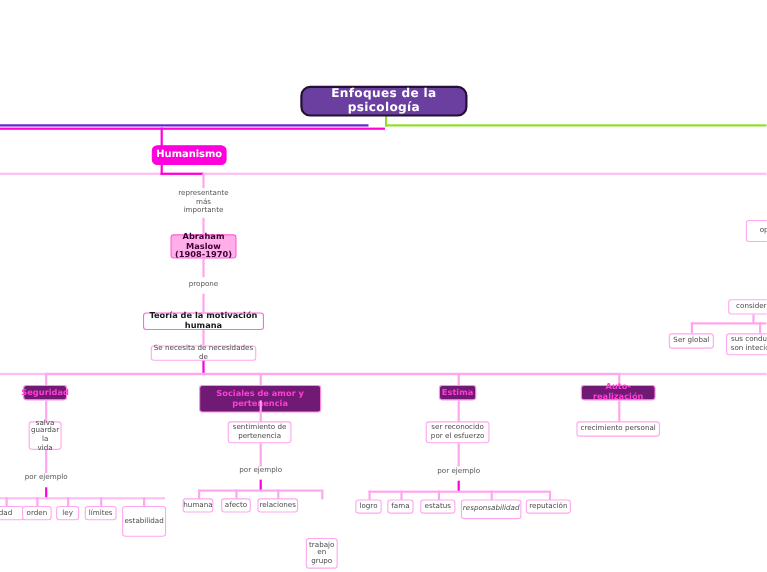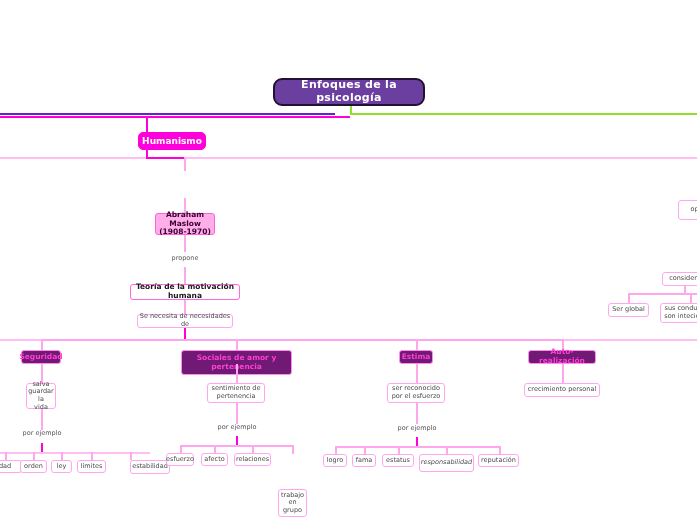--- a/index.html
+++ b/index.html
@@ -133,20 +133,23 @@
 
   <div class="line v magenta" style="left:146px; top:116px; height:18px;"></div>
   <div class="node n-pill" style="left:112px; top:132px; width:68px; height:18px;">Humanismo</div>
 
   <div class="line h verypale" style="left:0px; top:157px; width:697px;"></div>
   <div class="line v magenta" style="left:146px; top:150px; height:9px;"></div>
 
   <div class="line h magenta" style="left:146px; top:157px; width:39px;"></div>
   <div class="line v pale" style="left:184px; top:157px; height:14px;"></div>
 
+  <div class="link-label" style="left:150px; top:172px; width:70px;">representante
+más
+importante</div>
 
   <div class="line v pale" style="left:184px; top:198px; height:16px;"></div>
   <div class="node n-fill" style="left:155px; top:213px; width:60px; height:22px;">Abraham Maslow
 (1908-1970)</div>
 
   <div class="line v pale" style="left:184px; top:235px; height:17px;"></div>
   <div class="link-label" style="left:154px; top:255px; width:62px;">propone</div>
   <div class="line v pale" style="left:184px; top:267px; height:17px;"></div>
 
   <div class="node n-strong" style="left:130px; top:284px; width:110px; height:16px;">Teoría de la motivación humana</div>
@@ -192,32 +195,32 @@
   <div class="line v pale" style="left:5px; top:452px; height:8px;"></div>
   <div class="line v pale" style="left:33px; top:452px; height:8px;"></div>
   <div class="line v pale" style="left:61px; top:452px; height:8px;"></div>
   <div class="line v pale" style="left:91px; top:452px; height:8px;"></div>
   <div class="line v pale" style="left:130px; top:452px; height:8px;"></div>
 
   <div class="node n-plain" style="left:-12px; top:460px; width:34px; height:13px;">dad</div>
   <div class="node n-plain" style="left:20px; top:460px; width:27px; height:13px;">orden</div>
   <div class="node n-plain" style="left:51px; top:460px; width:21px; height:13px;">ley</div>
   <div class="node n-plain" style="left:77px; top:460px; width:29px; height:13px;">límites</div>
-  <div class="node n-plain" style="left:111px; top:460px; width:40px; height:14px;margin-left:19px;">estabilidad</div>
+  <div class="node n-plain" style="left:111px; top:460px; width:40px; height:28px;">estabilidad</div>
 
   <div class="line v pale" style="left:236px; top:403px; height:21px;"></div>
   <div class="link-label" style="left:211px; top:424px; width:52px;">por ejemplo</div>
   <div class="line v magenta" style="left:236px; top:436px; height:10px;"></div>
   <div class="line h pale" style="left:180px; top:445px; width:112px;"></div>
   <div class="line v pale" style="left:180px; top:445px; height:9px;"></div>
   <div class="line v pale" style="left:214px; top:445px; height:9px;"></div>
   <div class="line v pale" style="left:252px; top:445px; height:9px;"></div>
   <div class="line v pale" style="left:292px; top:445px; height:9px;"></div>
 
-  <div class="node n-plain" style="left:166px; top:453px; width:28px; height:13px;">esfuerzo</div>
+  <div class="node n-plain" style="left:166px; top:453px; width:28px; height:13px;">humana</div>
   <div class="node n-plain" style="left:201px; top:453px; width:27px; height:13px;">afecto</div>
   <div class="node n-plain" style="left:234px; top:453px; width:37px; height:13px;">relaciones</div>
   <div class="node n-plain" style="left:278px; top:453px; width:29px; height:28px;margin-top:36px;">trabajo
 en
 grupo</div>
 
   <div class="line v pale" style="left:416px; top:403px; height:21px;"></div>
   <div class="link-label" style="left:391px; top:425px; width:52px;">por ejemplo</div>
   <div class="line v magenta" style="left:416px; top:437px; height:10px;"></div>
   <div class="line h pale" style="left:335px; top:446px; width:164px;"></div>

